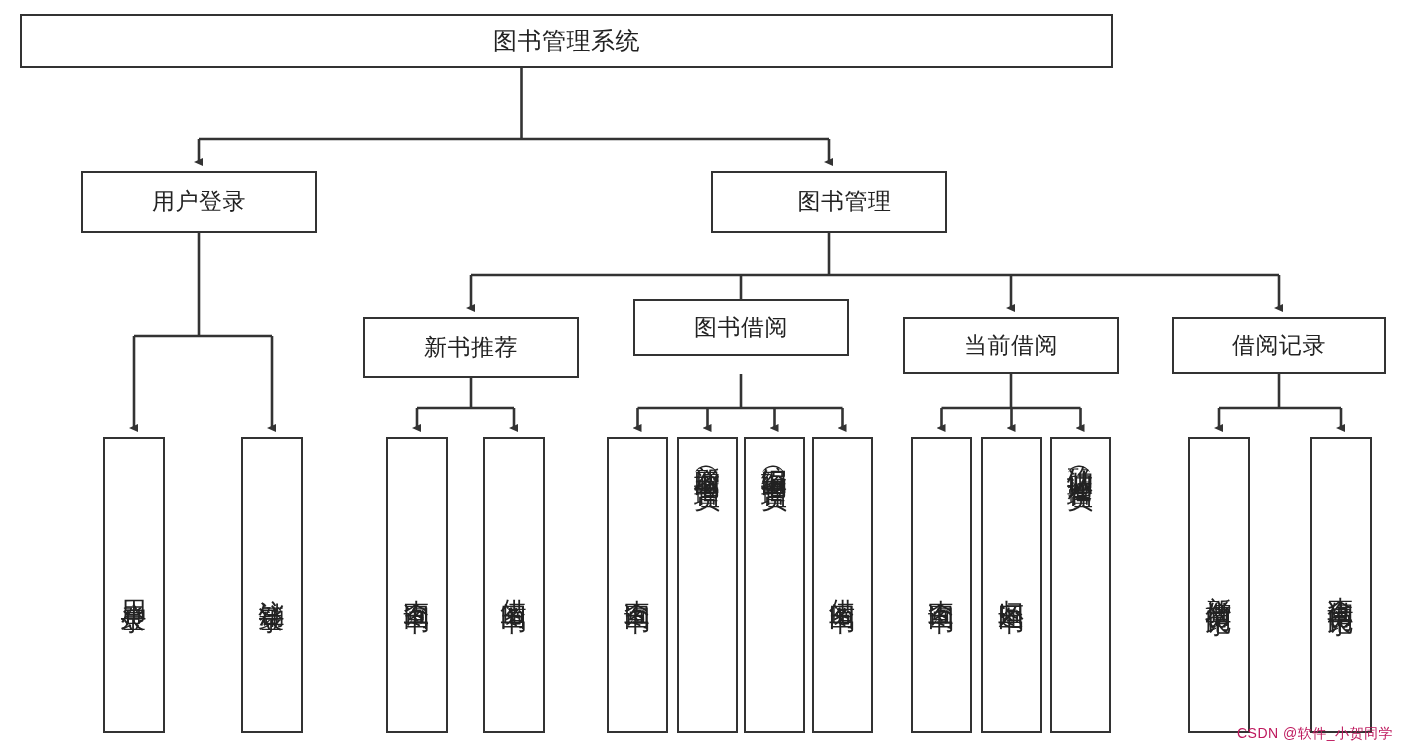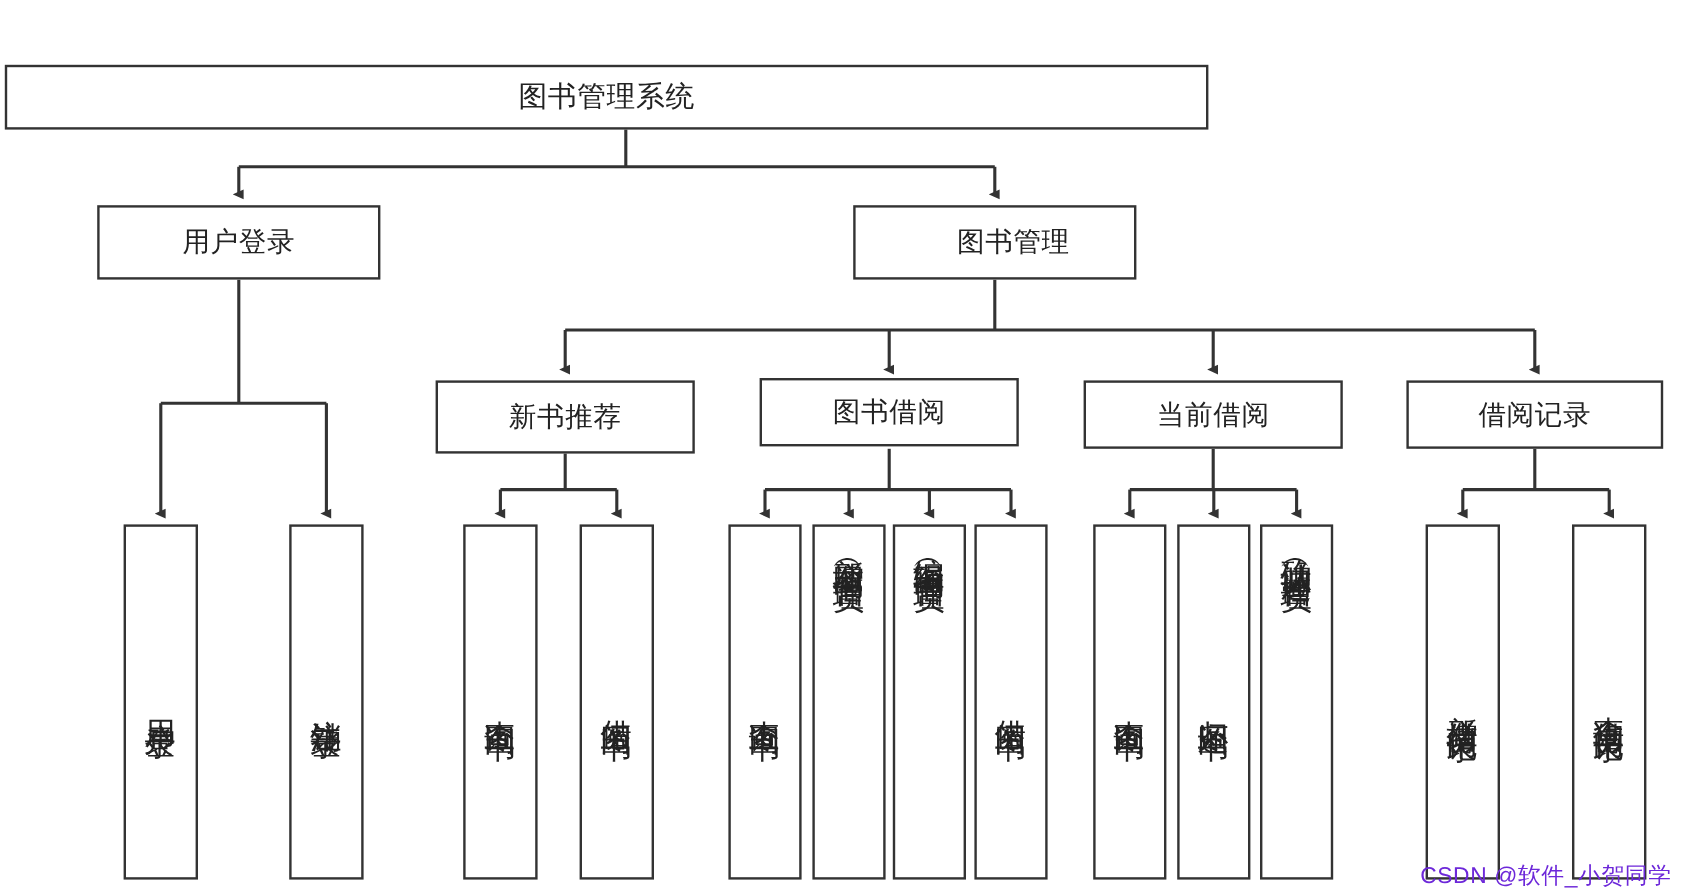--- a/index.html
+++ b/index.html
@@ -67,22 +67,22 @@
   }
   
   .node.vert.mid {
     align-items: center;
     padding-top: 0;
   }
   #watermark {
     position: absolute;
     right: 12px;
     bottom: 4px;
-    font-size: 19px;
-    color: #6d28d9;
+    font-size: 14px;
+    color: #be185d;
     letter-spacing: 0.5px;
     z-index: 5;
     white-space: nowrap;
   }
 </style>
 </head>
 <body>
 
 <div id="canvas">
 
@@ -123,33 +123,33 @@
         <path d="M1011.5,408 L1011.5,428" marker-end="url(#arrow)"></path>
         <path d="M1080.5,408 L1080.5,428" marker-end="url(#arrow)"></path>
         <path d="M1279,374 L1279,408"></path>
         <path d="M1219,408 L1341,408"></path>
         <path d="M1219,408 L1219,428" marker-end="url(#arrow)"></path>
         <path d="M1341,408 L1341,428" marker-end="url(#arrow)"></path>
       </g>
   </svg>
 
   <div id="nodes">
-      <div class="node horiz root" style="left: 4px; top: 14px; width: 1003px; height: 54px; margin-top: 40px;">
+      <div class="node horiz root" style="left: 20px; top: 14px; width: 1093px; height: 54px;">
         <span class="lbl">图书管理系统</span>
       </div>
       <div class="node horiz" style="left: 81px; top: 171px; width: 236px; height: 62px;">
         <span class="lbl">用户登录</span>
       </div>
       <div class="node horiz" style="left: 711px; top: 171px; width: 236px; height: 62px; padding-left: 31px;">
         <span class="lbl">图书管理</span>
       </div>
       <div class="node horiz" style="left: 363px; top: 317px; width: 216px; height: 61px;">
         <span class="lbl">新书推荐</span>
       </div>
-      <div class="node horiz" style="left: 633px; top: 315px; width: 216px; height: 57px;">
+      <div class="node horiz" style="left: 633px; top: 299px; width: 216px; height: 57px;">
         <span class="lbl">图书借阅</span>
       </div>
       <div class="node horiz" style="left: 903px; top: 317px; width: 216px; height: 57px; align-items: center;">
         <span class="lbl">当前借阅</span>
       </div>
       <div class="node horiz" style="left: 1172px; top: 317px; width: 214px; height: 57px; justify-content: center;">
         <span class="lbl">借阅记录</span>
       </div>
       <div class="node vert mid" style="left: 103px; top: 437px; width: 62px; height: 296px;">
         <span class="lbl">用户登录</span>

